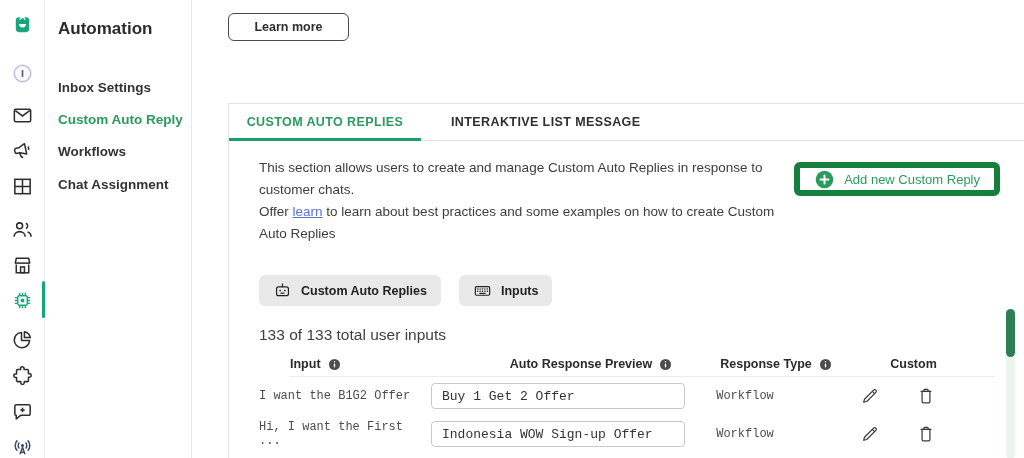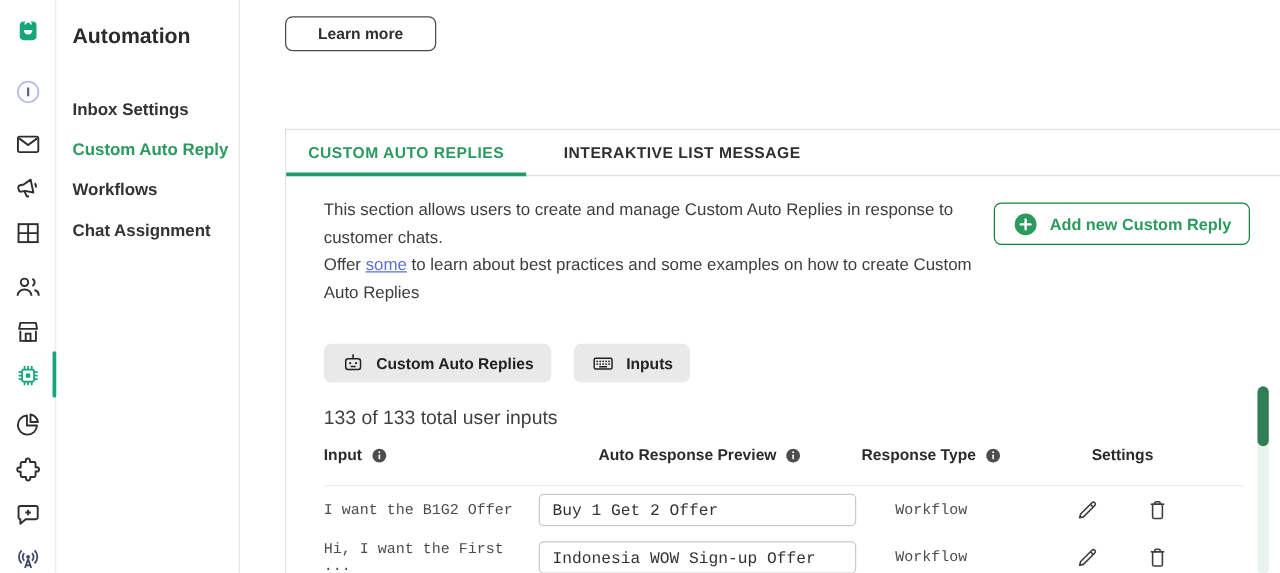--- a/index.html
+++ b/index.html
@@ -37,37 +37,37 @@
   .tab { display:flex; align-items:center; font-size:12.5px; font-weight:bold;
     letter-spacing:.4px; cursor:pointer; position:relative; }
   .tab.active { width:192px; justify-content:center; color:#2b9a5f; }
   .tab.active::after { content:""; position:absolute; left:0; right:0; bottom:-1px; height:3px; background:#1f9c67; }
   .tab.inactive { padding:0 30px; color:#2f2f2f; }
 
   
   .intro { display:flex; justify-content:flex-start; padding:16px 25px 0 30px; }
   .intro p { width:588px; font-size:13.5px; line-height:22px; color:#3d3d3d; }
   .intro a { color:#5b6fd6; text-decoration:underline; cursor:pointer; }
-  .add-btn { margin-top:5px; height:34px; border:1px solid #15803d; border-radius:6px; background:#fff;
-    color:#2c9a5d; font-size:13px; font-weight:bold; display:flex; align-items:center; gap:9px;
+  .add-btn { margin-top:5px; height:34px; border:6px solid #15803d; border-radius:6px; background:#fff;
+    color:#2c9a5d; font-size:13px; font-weight:normal; display:flex; align-items:center; gap:9px;
     padding:0 14px; cursor:pointer; white-space:nowrap; font-family:inherit; }
   .add-btn svg { width:21px; height:21px; }
 
   
   .chips { display:flex; gap:18px; margin:30px 0 0 30px; }
   .chip { height:31px; background:#e9e9e9; border-radius:6px; display:flex; align-items:center;
     gap:9px; padding:0 14px; font-size:12.5px; font-weight:bold; color:#222; cursor:pointer; }
   .chip svg { width:19px; height:19px; }
 
   .summary { margin:20px 0 0 30px; font-size:15.5px; color:#3f3f3f; }
 
   
   .table { margin:13px 30px 0 30px; }
   .trow { display:grid; grid-template-columns:172px 258px 112px 1fr; align-items:center; }
-  .thead { padding-bottom:17px; border-bottom:1px solid #ececec; }
+  .thead { padding-bottom:5px; border-bottom:1px solid #ececec;margin-left:31px; }
   .th { font-size:12.5px; font-weight:bold; color:#2b2b2b; display:flex; align-items:center; gap:7px; }
   .th.center, .td.center { justify-content:center; text-align:center; }
   .th svg { width:13px; height:13px; cursor:pointer; }
   .tbody .trow { height:38px; }
   .td { font-size:12px; color:#4c4c4c; display:flex; align-items:center;font-family:Liberation Mono, monospace; }
   .preview-input { width:254px; height:26px; border:1px solid #c9c9c9; border-radius:4px;
     padding:0 10px; font-size:13px; color:#333; font-family:inherit; background:#fff; }
   .actions { display:flex; justify-content:center; gap:36px; }
   .icon-btn { width:20px; height:20px; cursor:pointer; background:none; border:none; padding:0; }
   .icon-btn svg { width:20px; height:20px; display:block; }
@@ -182,21 +182,21 @@
   <section class="card">
 
     <div class="tabs">
       <div class="tab active">CUSTOM AUTO REPLIES</div>
       <div class="tab inactive">INTERAKTIVE LIST MESSAGE</div>
     </div>
 
     <div class="intro">
       <p>
         <span>This section allows users to create and manage Custom Auto Replies in response to customer chats.</span><br>
-        <span>Offer </span><a>some</a><span> to learn about best practices and some examples on how to create Custom Auto Replies</span>
+        <span>Offer </span><a>learn</a><span> to learn about best practices and some examples on how to create Custom Auto Replies</span>
       </p>
       <button class="add-btn">
         <svg viewBox="0 0 24 24">
             <circle cx="12" cy="12" r="10" fill="#2c9a5d"></circle>
             <path d="M12 7.5 v9 M7.5 12 h9" stroke="#fff" stroke-width="2.2" stroke-linecap="round"></path>
           </svg>
         <span>Add new Custom Reply</span>
       </button>
     </div>
 
@@ -244,21 +244,21 @@
         </div>
         <div class="th center">
           <span>Response Type</span>
           <svg viewBox="0 0 16 16">
               <circle cx="8" cy="8" r="6.8" fill="#4d4d4d"></circle>
               <rect x="7.2" y="6.9" width="1.6" height="4.8" rx="0.8" fill="#fff"></rect>
               <circle cx="8" cy="4.7" r="0.95" fill="#fff"></circle>
             </svg>
         </div>
         <div class="th center">
-          <span>Settings</span>
+          <span>Custom</span>
         </div>
       </div>
 
       <div class="tbody">
 
         <div class="trow">
           <div class="td">I want the B1G2 Offer</div>
           <div class="td">
               <input class="preview-input" value="Buy 1 Get 2 Offer" style="">
             </div>

